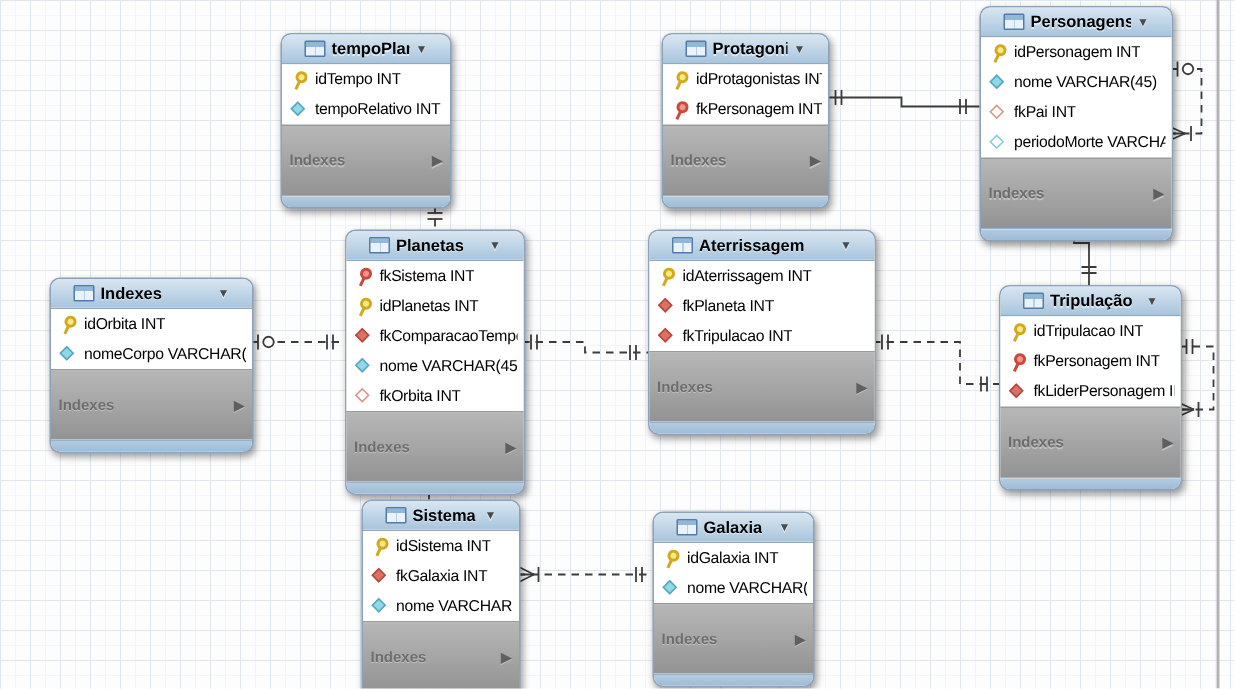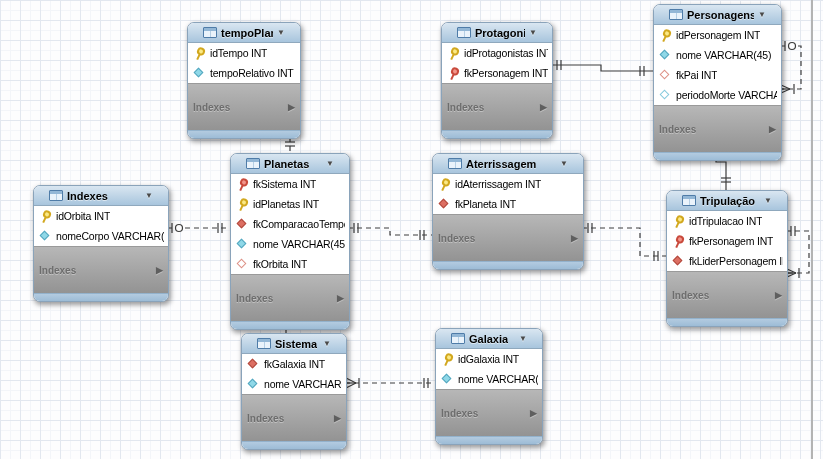--- a/index.html
+++ b/index.html
@@ -308,20 +308,24 @@
     </div>
     <div class="rows">
       <div class="row">
           <span class="fi" data-icon="pk-key"></span>
           <span class="flabel">idAterrissagem INT</span>
         </div>
       <div class="row">
           <span class="fi" data-icon="fk-diamond-filled"></span>
           <span class="flabel">fkPlaneta INT</span>
         </div>
+      <div class="row">
+          <span class="fi" data-icon="fk-diamond-filled"></span>
+          <span class="flabel">fkTripulacao INT</span>
+        </div>
     </div>
     <div class="idx">
         <span>Indexes</span>
         <span class="expand">▶</span>
       </div>
     <div class="strip"></div>
   </div>
 
   <div class="tbl" style="left:33px;top:185px;width:134px">
     <div class="hdr">
@@ -374,36 +378,40 @@
   </div>
 
   <div class="tbl" style="left:241px;top:333px;width:104px">
     <div class="hdr">
       <span class="ticon"></span>
       <span class="ttitle">Sistema</span>
       <span class="collapse">▼</span>
     </div>
     <div class="rows">
       <div class="row">
+          <span class="fi" data-icon="pk-key"></span>
+          <span class="flabel">idSistema INT</span>
+        </div>
+      <div class="row">
           <span class="fi" data-icon="fk-diamond-filled"></span>
           <span class="flabel">fkGalaxia INT</span>
         </div>
       <div class="row">
           <span class="fi" data-icon="diamond-filled"></span>
           <span class="flabel">nome VARCHAR(45)</span>
         </div>
     </div>
     <div class="idx">
         <span>Indexes</span>
         <span class="expand">▶</span>
       </div>
     <div class="strip"></div>
   </div>
 
-  <div class="tbl" style="left:435px;top:328px;width:106px">
+  <div class="tbl" style="left:435px;top:341px;width:106px">
     <div class="hdr">
       <span class="ticon"></span>
       <span class="ttitle">Galaxia</span>
       <span class="collapse">▼</span>
     </div>
     <div class="rows">
       <div class="row">
           <span class="fi" data-icon="pk-key"></span>
           <span class="flabel">idGalaxia INT</span>
         </div>

